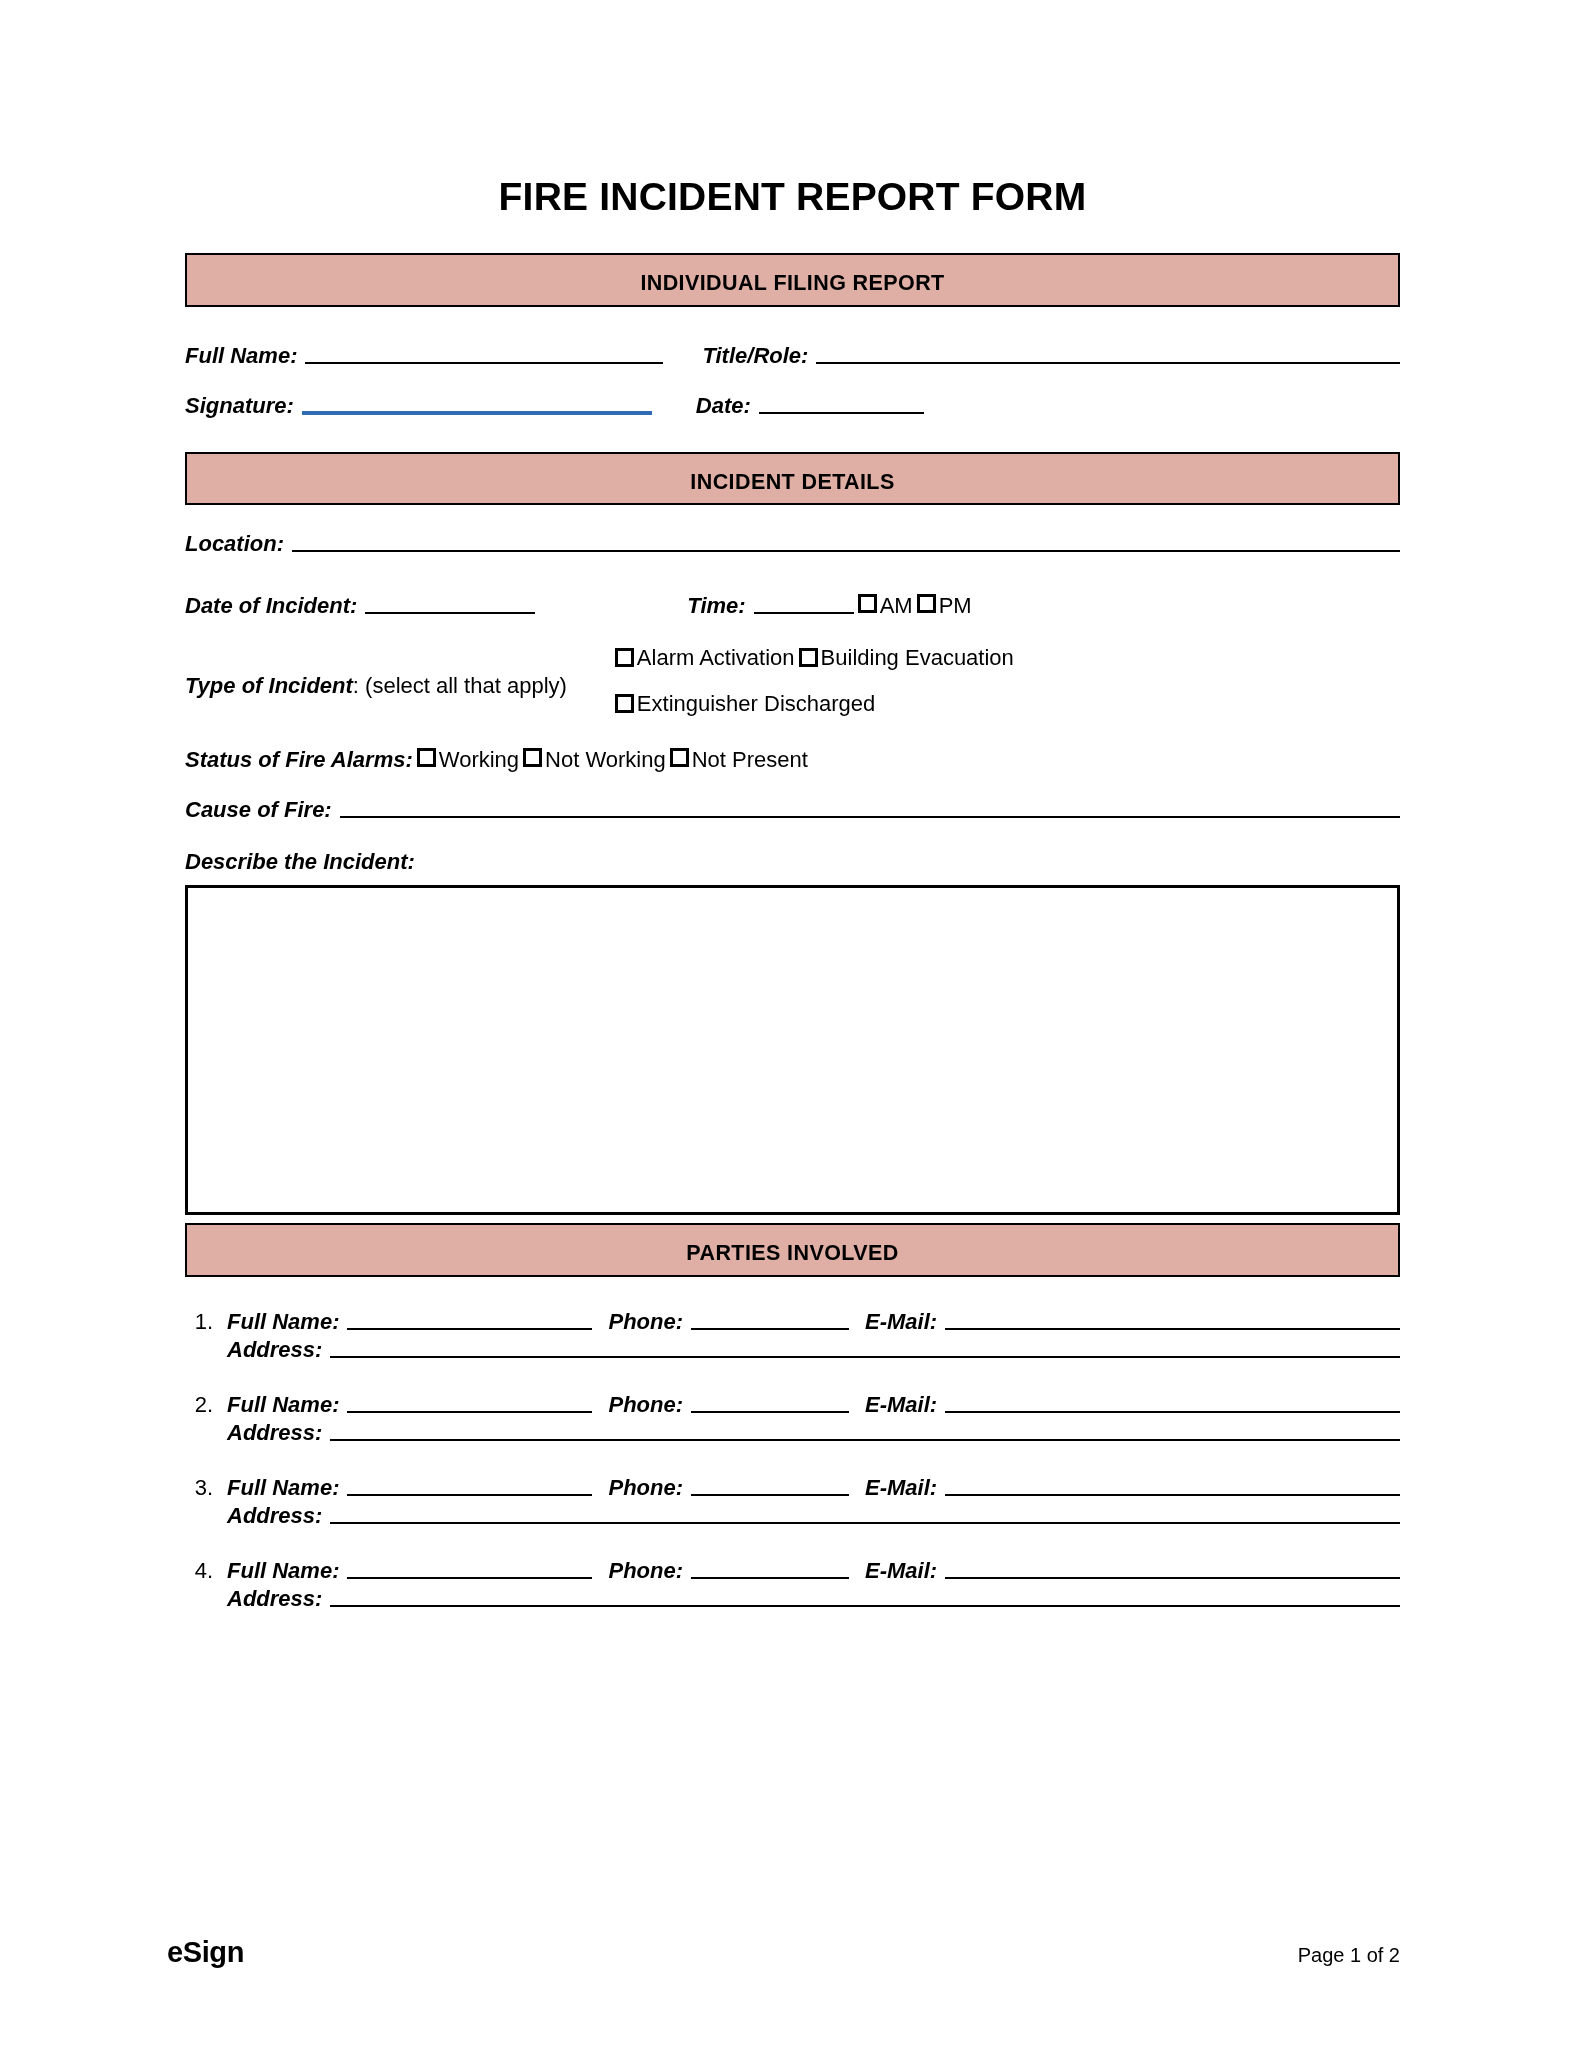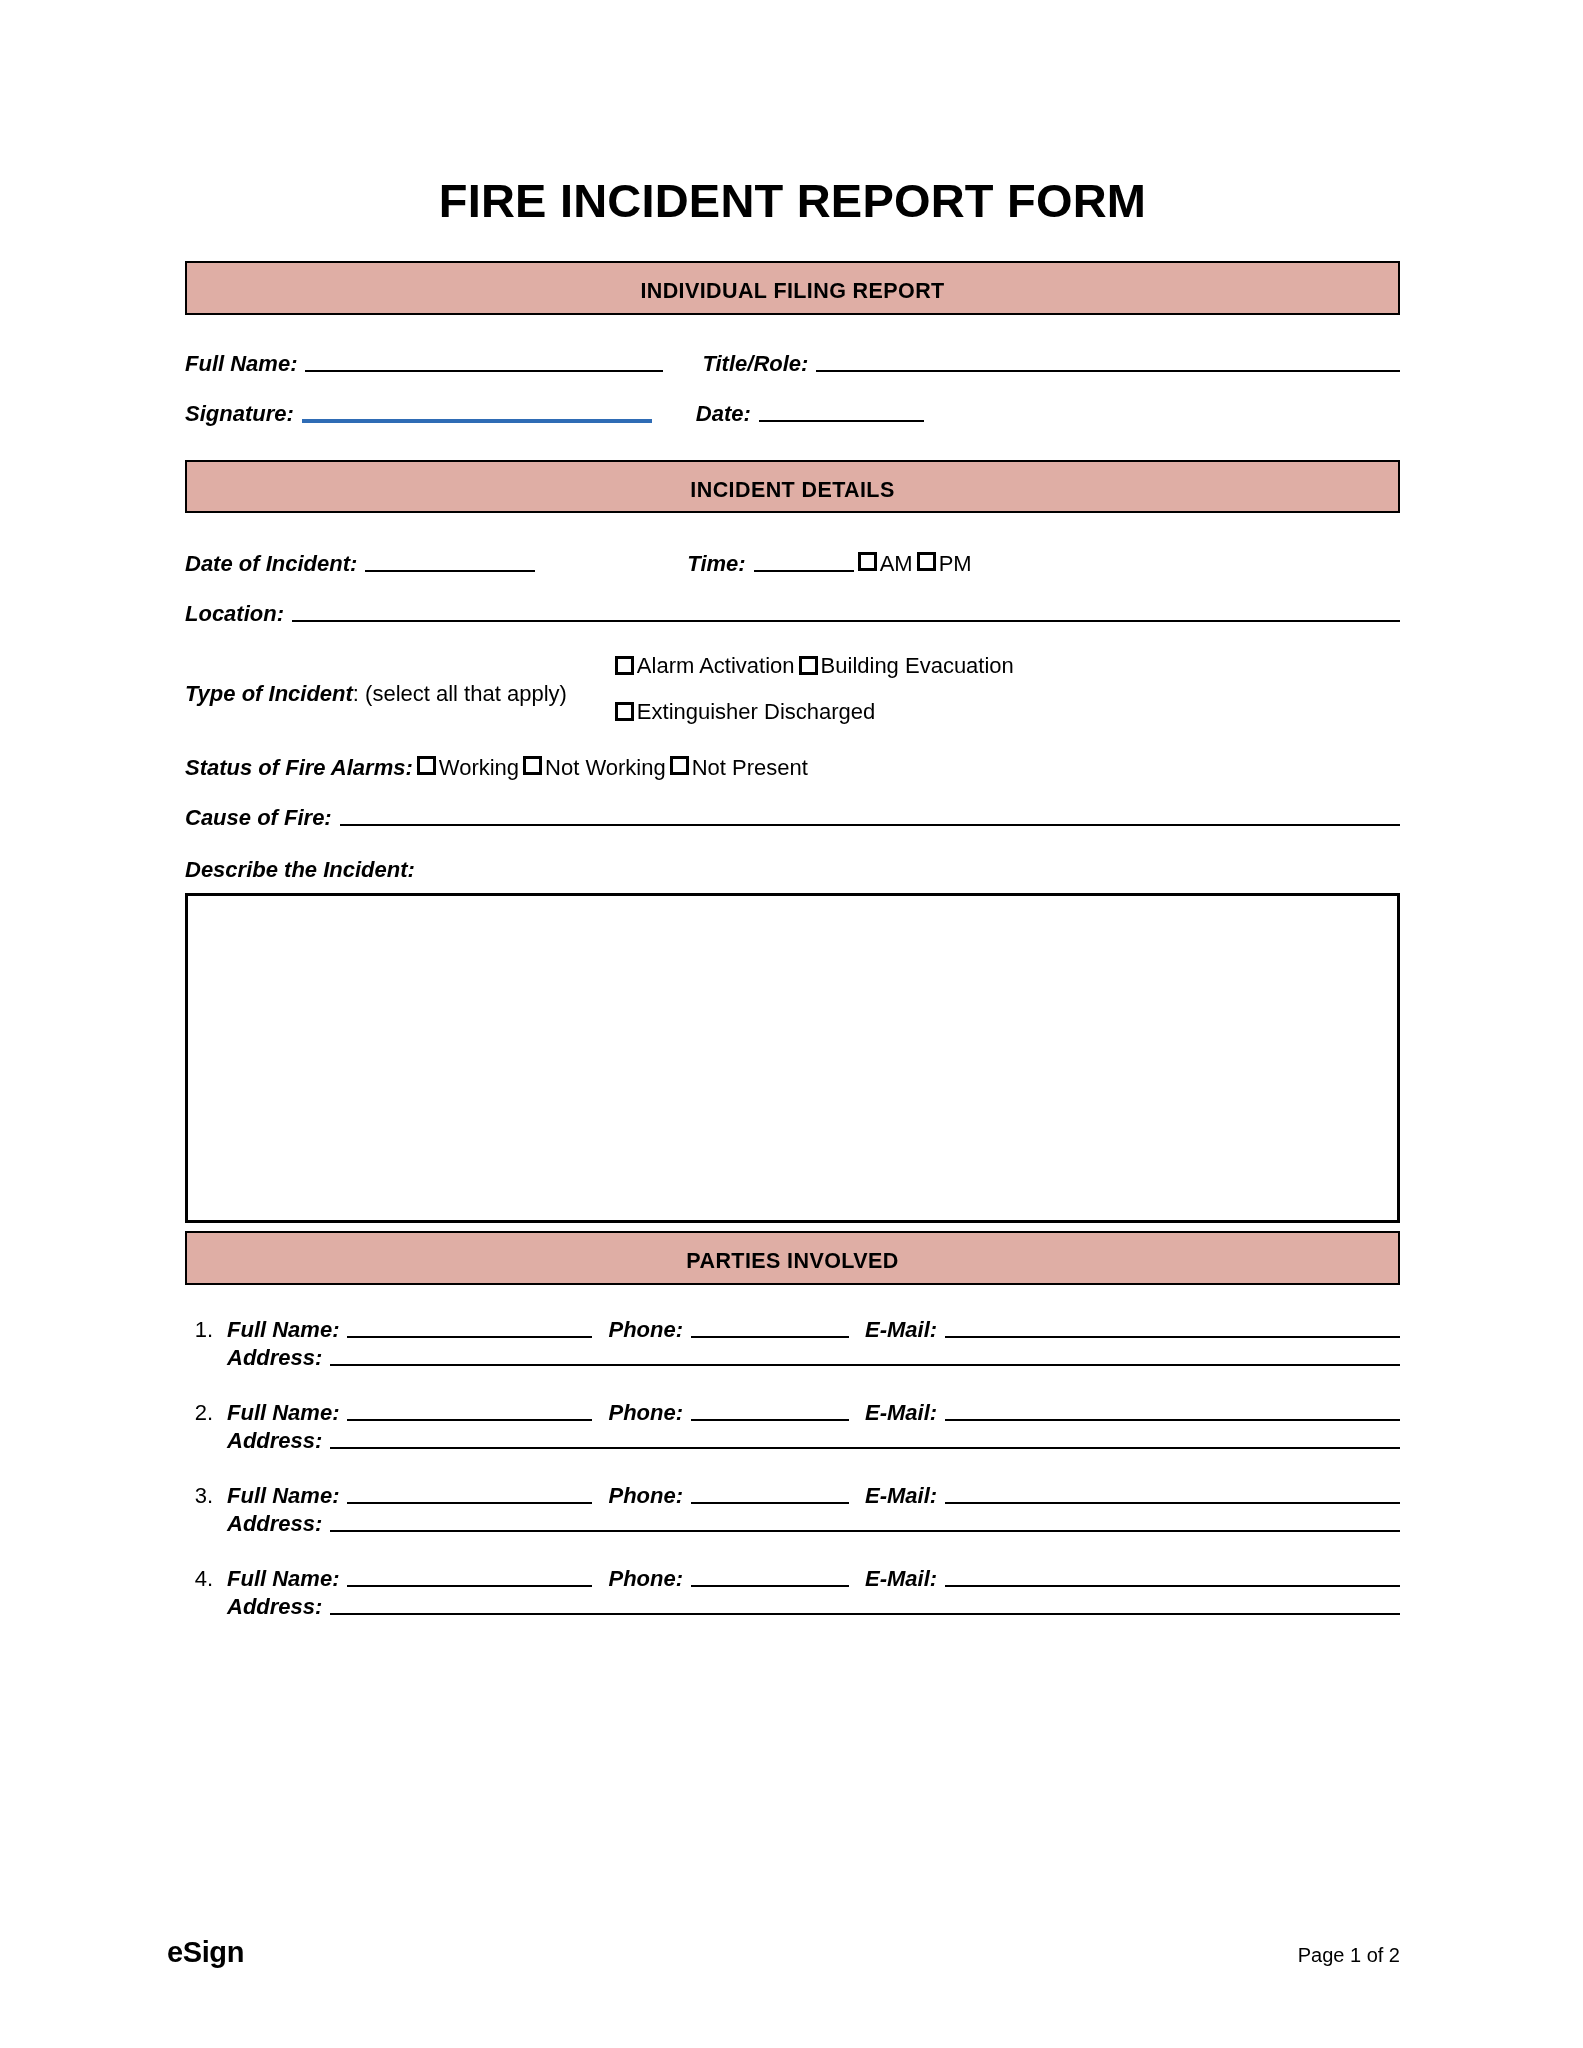--- a/index.html
+++ b/index.html
@@ -27,21 +27,21 @@
   
   .content {
     position: absolute;
     left: 185px;
     top: 0;
     width: 1215px;
   }
 
   .doc-title {
     text-align: center;
-    font-size: 47px;
+    font-size: 39px;
     font-weight: bold;
     letter-spacing: 0.2px;
     margin: 0;
     padding-top: 177px;
     line-height: 1.0;
   }
 
   .section-bar {
     background: #dfaea5;
     border: 2px solid #000000;
@@ -166,38 +166,38 @@
       <span style="width:44px;flex:none;"></span>
       <span class="lbl">Date:</span>
       <span class="gap-sm"></span>
       <span class="rule" style="width:165px;"></span>
     </div>
 
     <div style="margin-top:35px;">
       <div class="section-bar">INCIDENT DETAILS</div>
     </div>
 
+    <div class="row" style="margin-top:28px;">
+      <span class="lbl">Location:</span>
+      <span class="gap-sm"></span>
+      <span class="rule" style="flex:1 1 auto;"></span>
+    </div>
+
     <div class="row" style="margin-top:39px;">
       <span class="lbl">Date of Incident:</span>
       <span class="gap-sm"></span>
       <span class="rule" style="width:170px;"></span>
       <span style="width:152px;flex:none;"></span>
       <span class="lbl">Time:</span>
       <span class="gap-sm"></span>
       <span class="rule" style="width:100px;"></span>
       <span class="cbx"></span>
       <span class="lbl-norm">AM</span>
       <span class="cbx"></span>
       <span class="lbl-norm">PM</span>
-    </div>
-
-    <div class="row" style="margin-top:28px;">
-      <span class="lbl">Location:</span>
-      <span class="gap-sm"></span>
-      <span class="rule" style="flex:1 1 auto;"></span>
     </div>
 
     <div class="row" style="margin-top:30px; align-items:flex-start;">
       <span style="white-space:nowrap;margin-top:28px;">
         <span class="lbl">Type of Incident</span><span class="lbl-norm">: (select all that apply)</span>
       </span>
       <span style="width:44px;flex:none;"></span>
       <span style="display:block;">
         <span style="display:block;white-space:nowrap;line-height:1.0;">
           <span class="cbx"></span><span class="lbl-norm">Alarm Activation</span><span class="cbx"></span><span class="lbl-norm">Building Evacuation</span>

